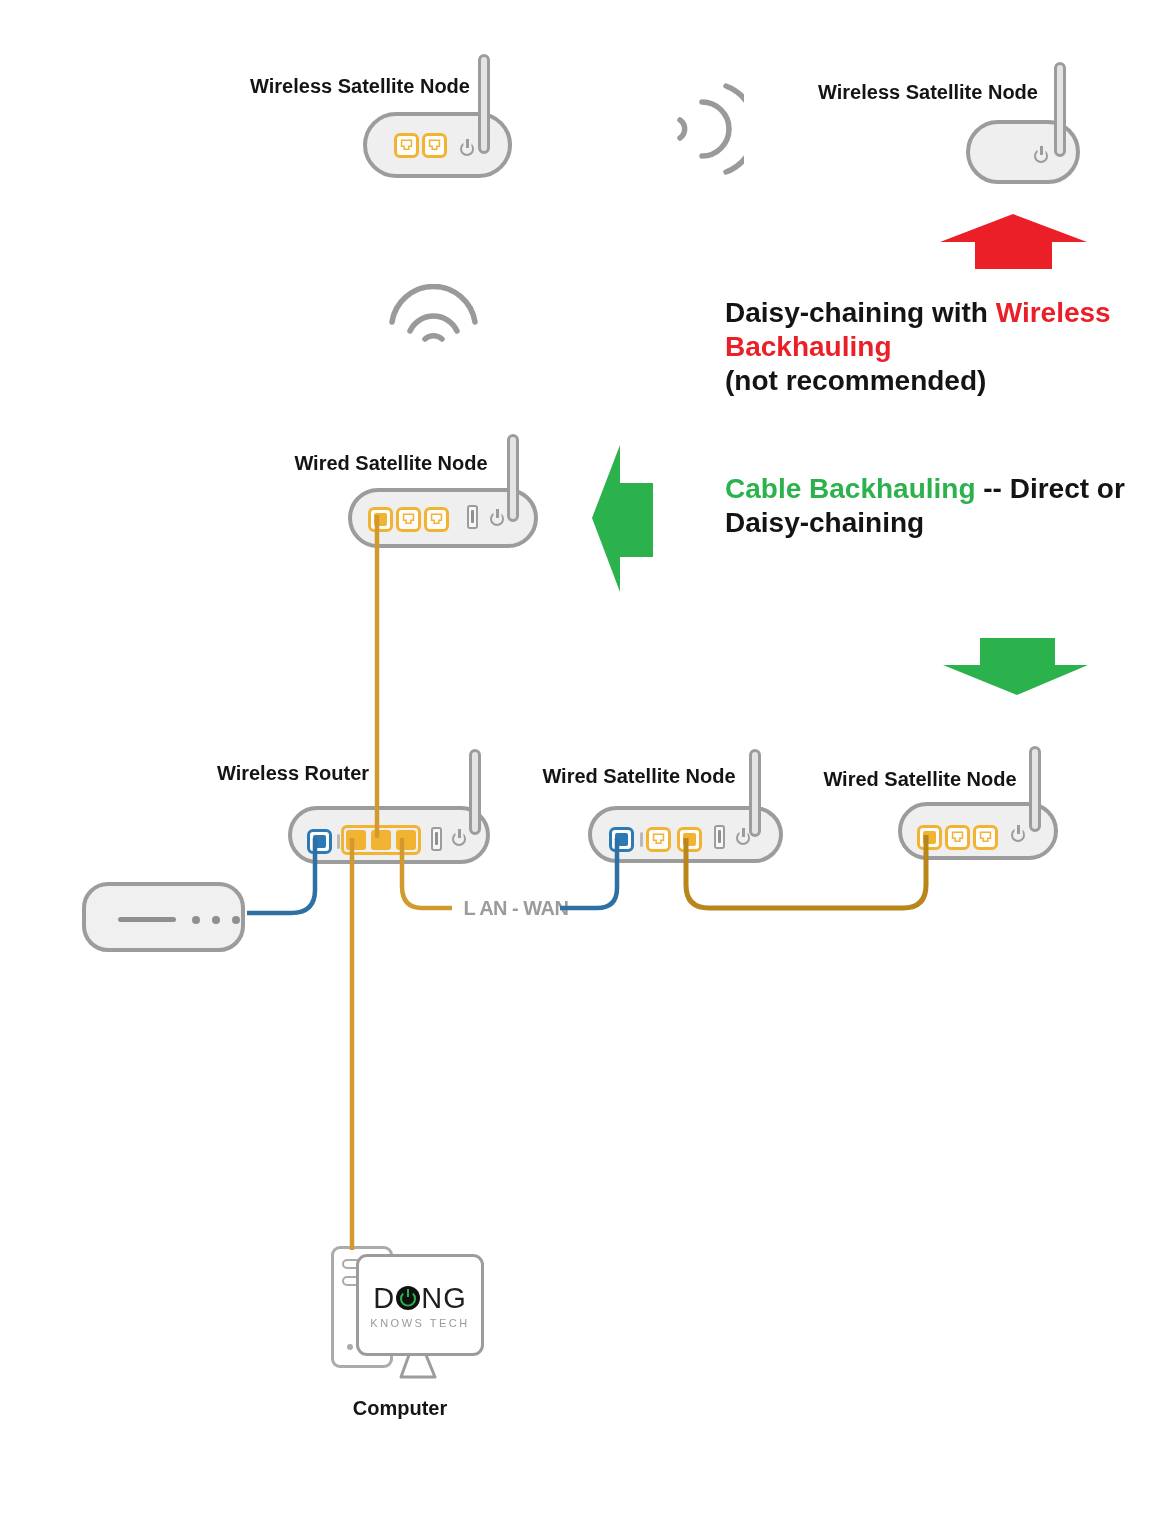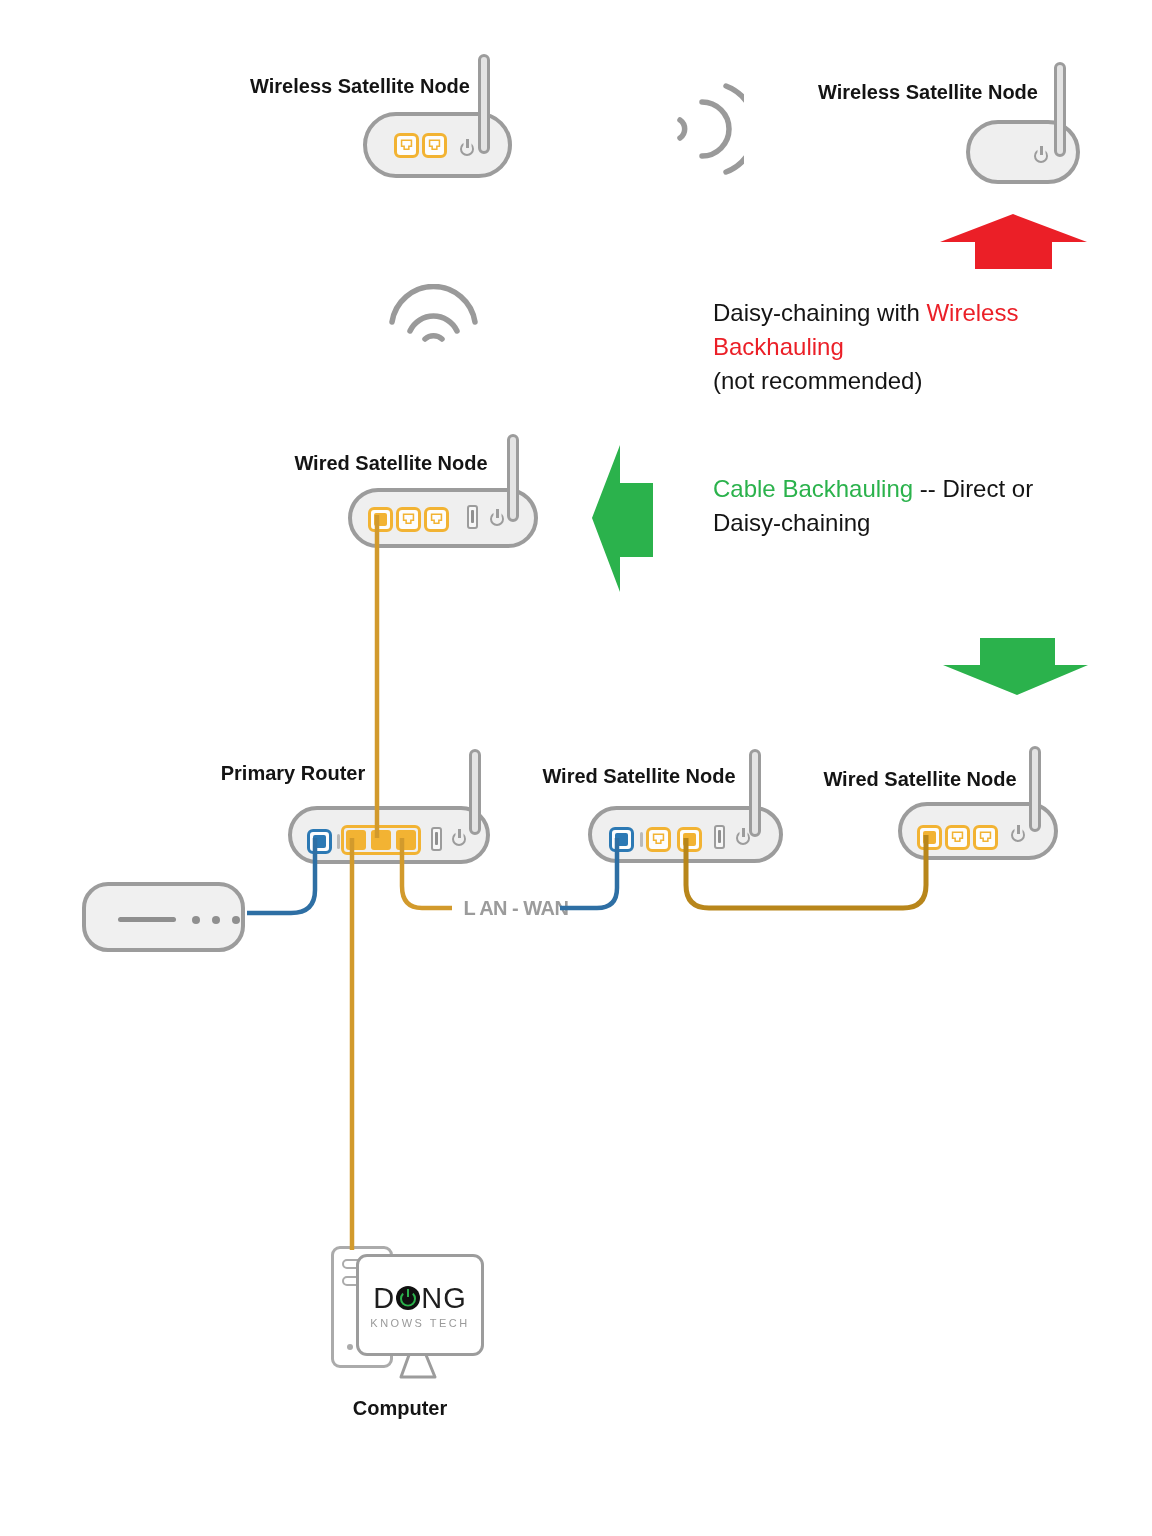--- a/index.html
+++ b/index.html
@@ -56,22 +56,22 @@
   
   .dev-label {
     position:absolute; transform:translateX(-50%);
     font-weight:bold; font-size:20px; color:#141414; white-space:nowrap;
   }
   .multi-label {
     position:absolute; transform:translateX(-50%); text-align:center;
     font-weight:bold; font-size:19px; line-height:32px; color:#141414; white-space:nowrap;
   }
   .annotation {
-    position:absolute; font-weight:normal; font-size:24px; line-height:34px;
-    color:#141414; white-space:nowrap;
+    position:absolute; font-weight:bold; font-size:28px; line-height:34px;
+    color:#141414; white-space:nowrap;margin-left:12px;
   }
   .red-text { color:var(--red,#eb1f27); }
   .green-text { color:var(--green,#2bb24c); }
   .cable-label {
     position:absolute; transform:translateX(-50%);
     font-weight:bold; font-size:20px; letter-spacing:-0.5px;
     color:var(--label-gray,#9b9b9b); white-space:nowrap;padding-left:20px;
   }
 
   
@@ -204,21 +204,21 @@
 
   <div class="annotation" style="left:713px; top:472px;">
     <div><span class="green-text">Cable Backhauling</span> <span>-- Direct or</span></div>
     <div>Daisy-chaining</div>
   </div>
 
   <svg class="icon-svg" width="150" height="62" viewBox="0 0 150 62" style="left:941px; top:636px;">
     <polygon points="39,2 114,2 114,29 147,29 76,59 2,29 39,29" style="fill:var(--green)"></polygon>
   </svg>
 
-  <div class="dev-label" style="left:293px; top:762px;">Primary Router</div>
+  <div class="dev-label" style="left:293px; top:762px;">Wireless Router</div>
 
   <div class="device" style="left:288px; top:806px; width:202px; height:58px;">
     <div class="antenna" style="left:177px; top:-61px; height:86px;"></div>
     <div class="port blue filled" style="left:15px; top:19px;"></div>
     <div class="divider" style="left:45px; top:24px;"></div>
     <div class="port-group" style="left:49px; top:15px;">
       <div class="sq"></div>
       <div class="sq"></div>
       <div class="sq"></div>
     </div>

